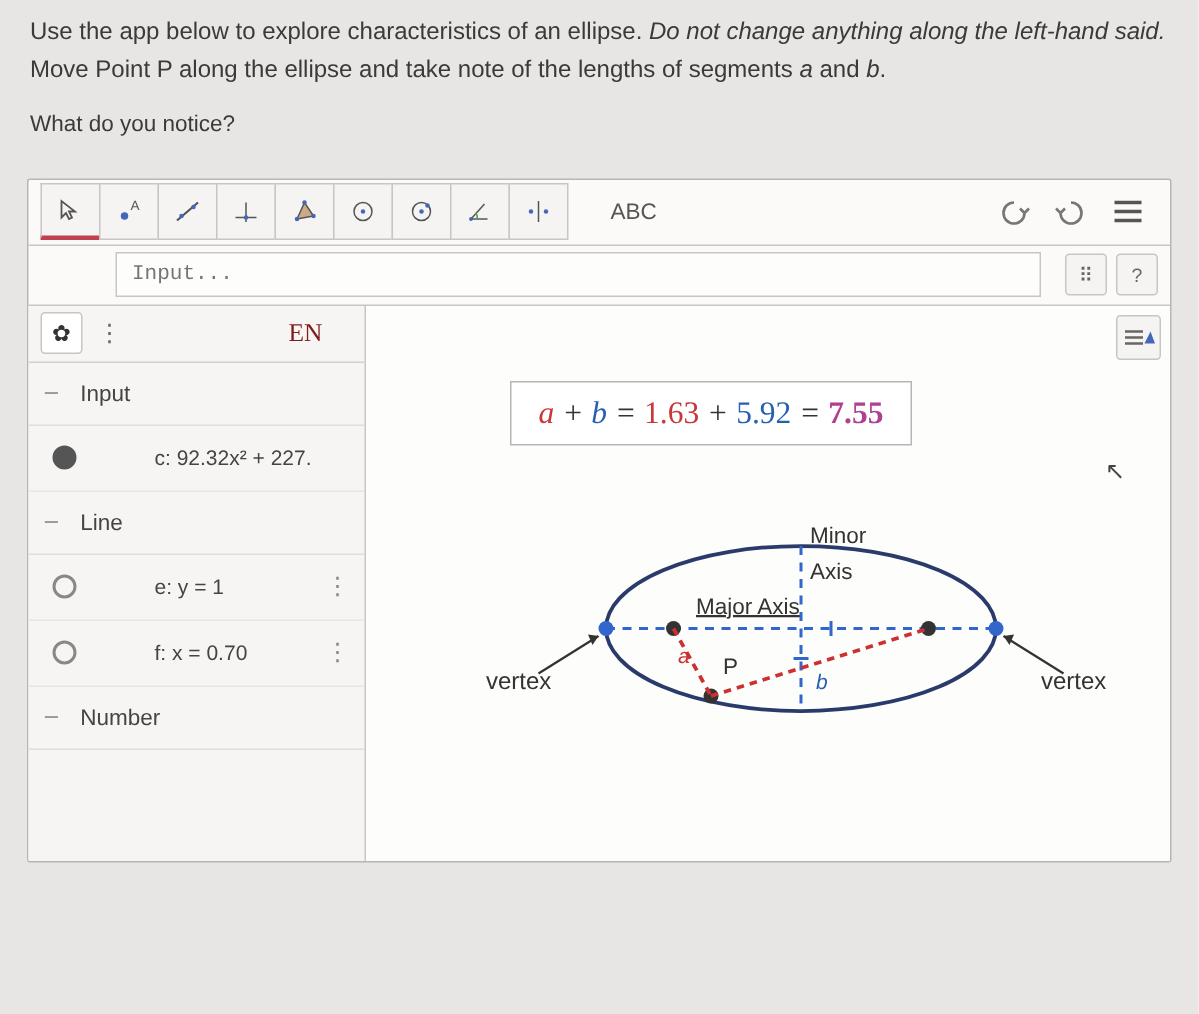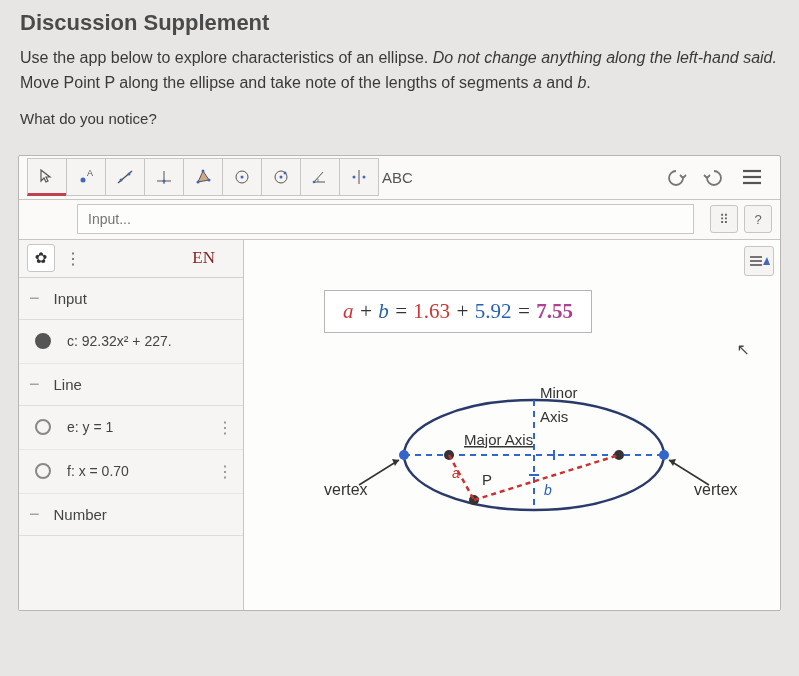--- a/index.html
+++ b/index.html
@@ -40,30 +40,30 @@
       background: #f5f4f2;
       display: flex; align-items: center; justify-content: center;
       font-size: 16px; color: #555;
       margin-right: -1px;
       cursor: pointer;
     }
     .tool-btn.selected { border-bottom: 3px solid #c04050; }
     .tool-spacer { flex: 1; }
     .tool-right { display: flex; gap: 14px; padding-right: 8px; align-items: center; }
     .tool-icon { width: 24px; height: 24px; color: #6a6a6a; cursor: pointer; display: flex; align-items: center; justify-content: center; }
-    .abc-label { font-size: 15px; color: #555; padding: 0 4px; }
+    .abc-label { font-size: 15px; color: #555; padding: 0 29px; }
     .input-row {
       display: flex; align-items: center; height: 40px;
       border-bottom: 1px solid #c8c6c4;
       padding: 0 8px;
     }
     .input-field {
       flex: 1; border: 1px solid #c8c6c4; height: 30px;
       padding: 0 10px; font-size: 14px; color: #888;
-      background: #fdfdfc; margin-left: 50px; margin-right: 10px;
+      background: #fdfdfc; margin-left: 50px; margin-right: 10px; font-family: Liberation Mono, monospace;
     }
     .kb-btn, .help-btn {
       width: 28px; height: 28px; border: 1px solid #c8c6c4;
       background: #f5f4f2; display: flex; align-items: center; justify-content: center;
       font-size: 13px; color: #666; margin-left: 6px; cursor: pointer;
       border-radius: 3px;
     }
     .main-area { display: flex; height: 370px; }
     .left-panel {
       width: 225px; border-right: 1px solid #c8c6c4;
@@ -87,55 +87,54 @@
     }
     .cat-row {
       display: flex; align-items: center; height: 42px;
       border-bottom: 1px solid #e0ddda; padding: 0 10px;
       font-size: 15px; color: #444;
     }
     .cat-row .minus { color: #999; margin-right: 14px; font-size: 18px; }
     .item-row {
       display: flex; align-items: center; height: 44px;
       border-bottom: 1px solid #e8e5e2; padding: 0 10px;
-      font-size: 14px; color: #444;
+      font-size: 14px; color: #444; gap: 36px;
     }
     .bullet {
       width: 16px; height: 16px; border-radius: 50%;
       border: 2px solid #888; margin-right: 16px; margin-left: 6px;
       flex-shrink: 0;
     }
     .bullet.filled { background: #555; border-color: #555; }
     .item-more { margin-left: auto; color: #888; font-size: 16px; }
     .canvas {
       flex: 1; position: relative; background: #fdfdfc;
     }
     .side-btn {
       position: absolute; right: 6px; top: 6px;
       width: 30px; height: 30px; border: 1px solid #c8c6c4;
       background: #f5f4f2; border-radius: 3px; font-size: 14px;
       display: flex; align-items: center; justify-content: center;
     }
     .equation-box {
-      position: absolute; left: 80px; top: 50px;
+      position: absolute; left: 96px; top: 50px;
       border: 1px solid #b8b6b4; background: #fff;
       padding: 8px 18px; font-size: 21px;
       font-family: "Times New Roman", serif; font-style: italic;
     }
     .equation-box .red { color: #c93838; font-style: normal; }
     .equation-box .blue { color: #2860b0; font-style: italic; }
     .equation-box .sum { color: #b04090; font-weight: 700; font-style: normal; }
     .ellipse-area { position: absolute; left: 60px; top: 130px; width: 440px; height: 200px; }
     .cursor-ptr { position: absolute; right: 30px; top: 100px; font-size: 16px; color: #444; }
   </style>
 </head>
 <body>
 
 <div class="header-section">
-  <div class="title">Discussion Supplement</div>
   <p class="instructions">
     <span>Use the app below to explore characteristics of an ellipse. </span><em>Do not change anything along the left-hand said.</em><span>  Move Point P along the ellipse and take note of the lengths of segments </span><em>a</em><span> and </span><em>b</em><span>.</span>
   </p>
   <p class="question">What do you notice?</p>
 </div>
 
 <div class="app-frame">
   <div class="toolbar">
     <div class="tool-btn selected">
       <svg width="16" height="16" viewBox="0 0 16 16">

